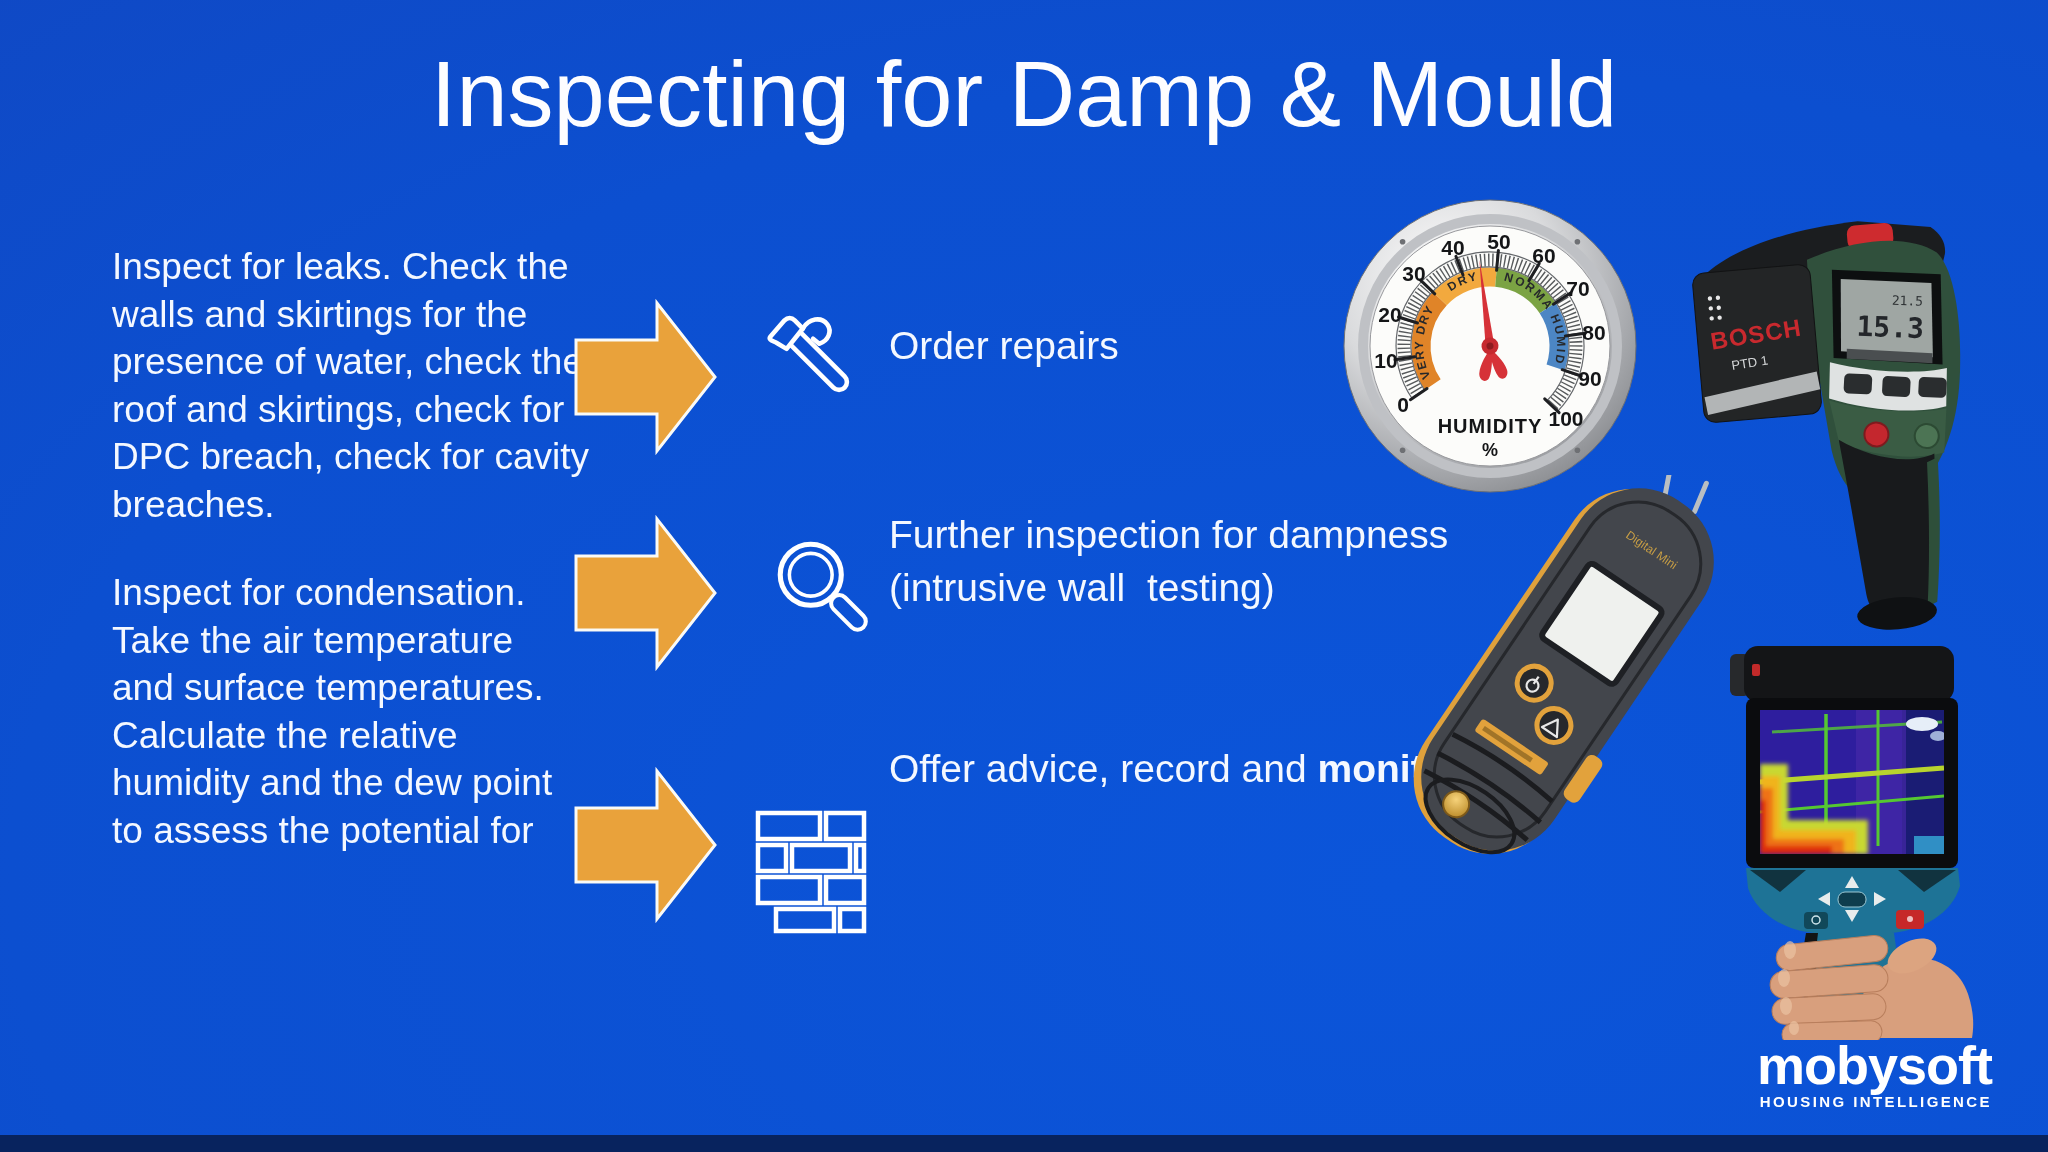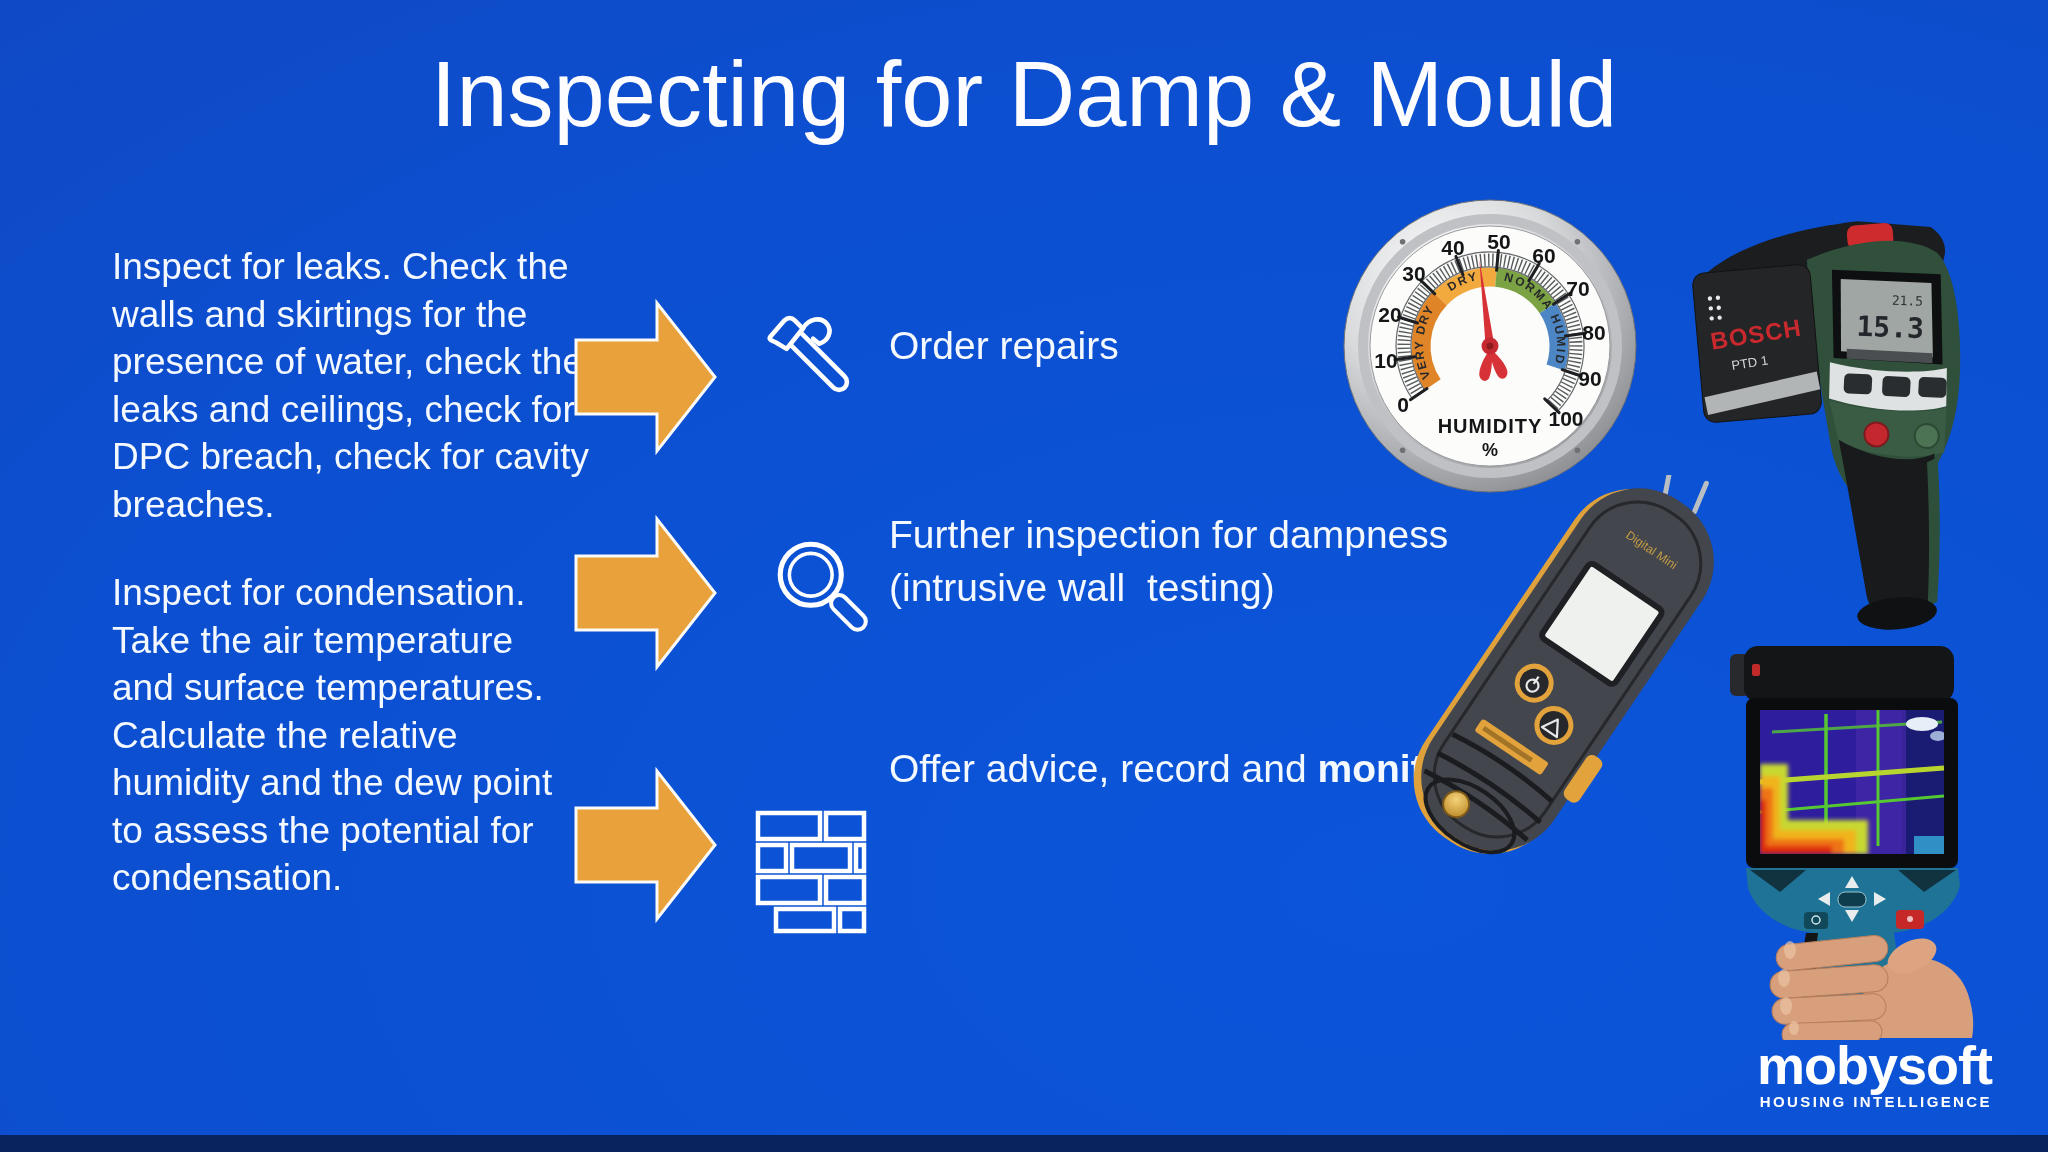--- a/index.html
+++ b/index.html
@@ -39,33 +39,32 @@
 <body>
 
 <div class="slide">
 
   <div class="title">Inspecting for Damp &amp; Mould</div>
 
   <div class="para para1">
     <div class="ln">Inspect for leaks. Check the</div>
     <div class="ln">walls and skirtings for the</div>
     <div class="ln">presence of water, check the</div>
-    <div class="ln">leaks and ceilings, check for</div>
+    <div class="ln">roof and skirtings, check for</div>
     <div class="ln">DPC breach, check for cavity</div>
     <div class="ln">breaches.</div>
   </div>
 
   <div class="para para2">
     <div class="ln">Inspect for condensation.</div>
     <div class="ln">Take the air temperature</div>
     <div class="ln">and surface temperatures.</div>
     <div class="ln">Calculate the relative</div>
     <div class="ln">humidity and the dew point</div>
     <div class="ln">to assess the potential for</div>
-    <div class="ln">condensation.</div>
   </div>
 
   <svg class="arrow arrow1" viewBox="0 0 147 160">
     <polygon points="3,43 84,43 84,6 142,80 84,154 84,117 3,117" stroke="#FAFAF6" stroke-width="3" fill="#E9A23B"></polygon>
   </svg>
   <svg class="arrow arrow2" viewBox="0 0 147 160">
     <polygon points="3,43 84,43 84,6 142,80 84,154 84,117 3,117" stroke="#FAFAF6" stroke-width="3" fill="#E9A23B"></polygon>
   </svg>
   <svg class="arrow arrow3" viewBox="0 0 147 160">
     <polygon points="3,43 84,43 84,6 142,80 84,154 84,117 3,117" stroke="#FAFAF6" stroke-width="3" fill="#E9A23B"></polygon>

